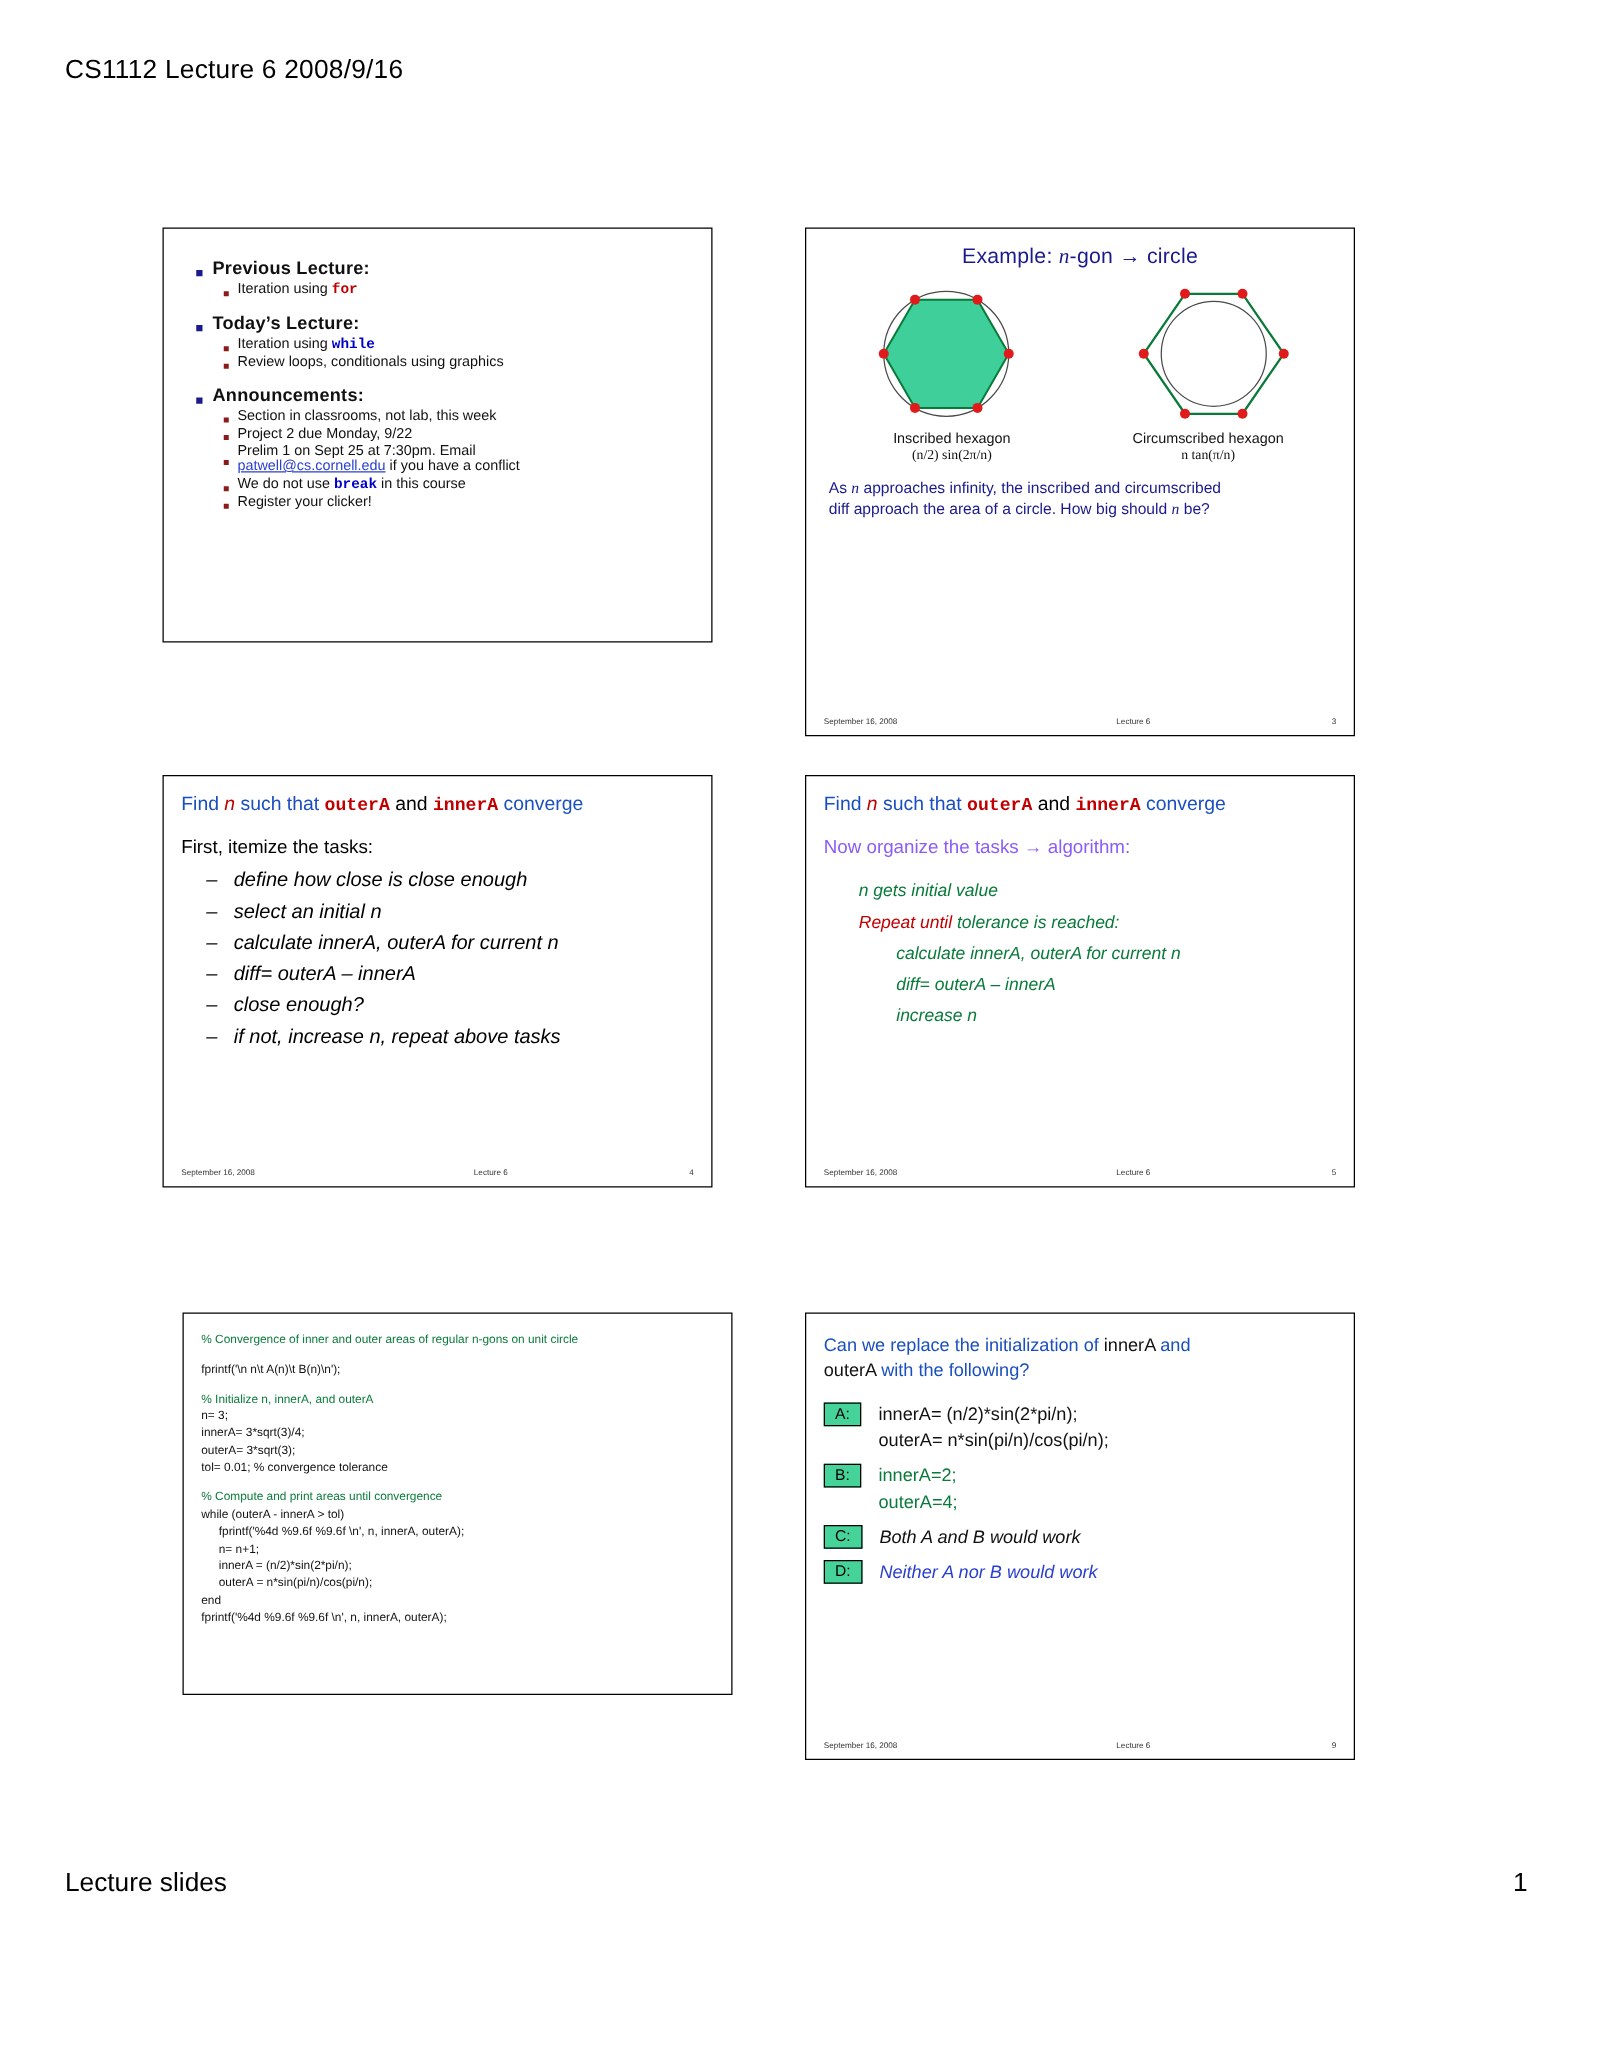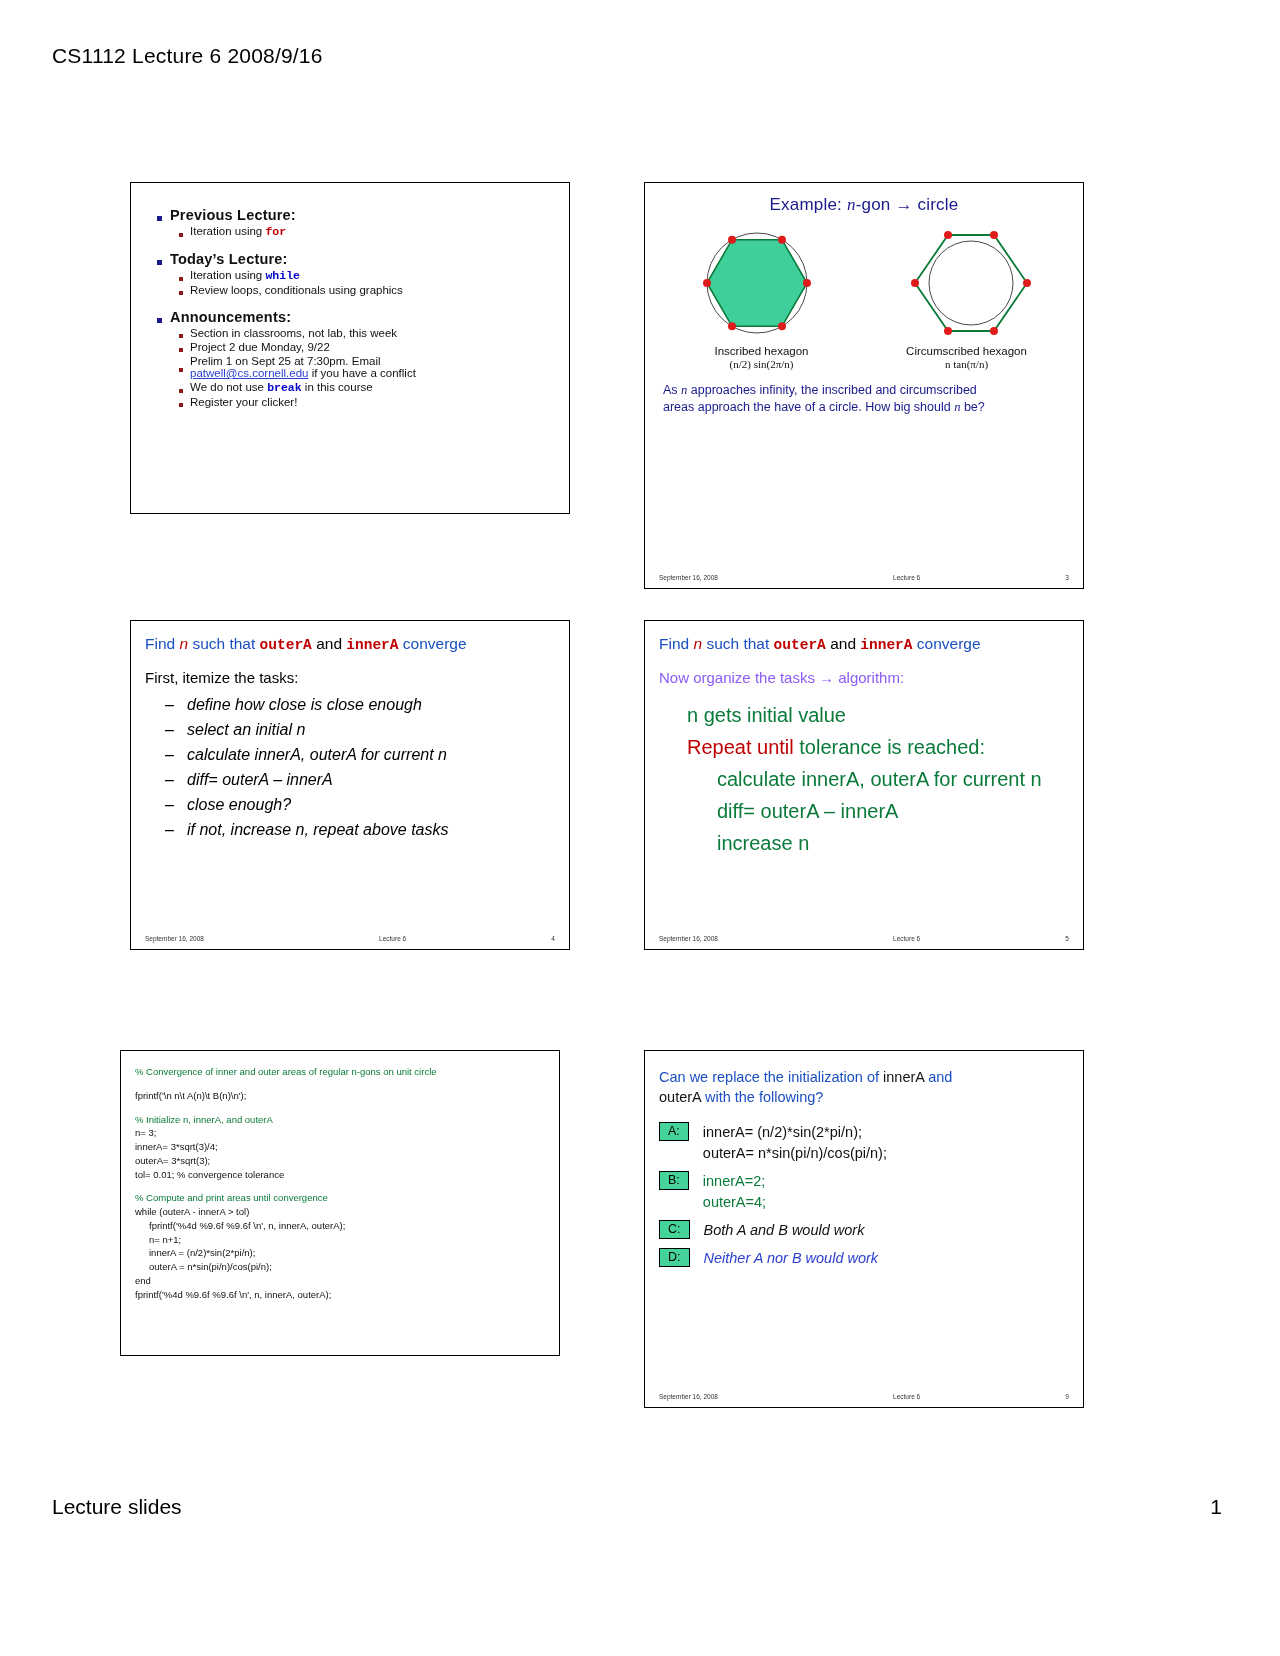--- a/index.html
+++ b/index.html
@@ -27,21 +27,21 @@
     position:absolute;
     border:1.5px solid #000;
     background:#fff;
     box-sizing:border-box;
   }
   
   #slide1{left:130px; top:182px; width:440px; height:332px;}
   #slide2{left:644px; top:182px; width:440px; height:407px;}
   #slide3{left:130px; top:620px; width:440px; height:330px;}
   #slide4{left:644px; top:620px; width:440px; height:330px;}
-  #slide5{left:120px; top:1050px; width:440px; height:306px;}
+  #slide5{left:146px; top:1050px; width:440px; height:306px;}
   #slide6{left:644px; top:1050px; width:440px; height:358px;}
 
   .slide-footer{
     position:absolute; bottom:7px; left:0; right:0;
     font-size:6.5px; color:#333;
     display:flex; justify-content:space-between;
     padding:0 14px; box-sizing:border-box;
   }
   .slide-footer .mid{margin-left:30px;}
 
@@ -79,21 +79,21 @@
     margin:14px 0 0 14px; font-size:15.5px; color:#1a4fc0;
   }
   .findtitle .it{font-style:italic; color:#c00000;}
   .findtitle .code-r{font-family:"Liberation Mono", monospace;color:#c00000;font-weight:bold;font-size:14.5px;}
   .findtitle .and{color:#000;}
   .sub{margin:16px 0 0 14px; font-size:15px;}
   .sub.green{color:#8b5cf6;}
   .tasks{margin:10px 0 0 34px; font-size:16px; font-style:italic; font-family:"Liberation Sans", sans-serif;}
   .tasks .row{display:flex; margin-bottom:7px;}
   .tasks .dash{width:22px;}
-  .algo{margin:18px 0 0 42px; font-size:20px; color:#0a7a3a;}
+  .algo{margin:18px 0 0 42px; font-size:14px; font-style:italic; color:#0a7a3a;}
   .algo .line{margin-bottom:9px;}
   .algo .ind{margin-left:30px;}
   .algo .red{color:#c00000;}
 
   
   .code{
     margin:14px 0 0 14px; font-size:9.5px; line-height:1.45; color:#111;
   }
   .code .cmt{color:#0a7a3a;}
   .code .ind1{padding-left:14px;}
@@ -213,21 +213,21 @@
       <span class="fm">(n/2) sin(2π/n)</span>
     </div>
     <div class="cap">
       <span>Circumscribed hexagon</span>
       <span class="fm">n tan(π/n)</span>
     </div>
   </div>
 
   <div class="s2body">
     <span>As </span><i>n</i><span> approaches infinity, the inscribed and circumscribed</span><br>
-    <span>areas approach the have of a circle.  How big should </span><i>n</i><span> be?</span>
+    <span>diff approach the area of a circle.  How big should </span><i>n</i><span> be?</span>
   </div>
 
   <div class="slide-footer">
     <span>September 16, 2008</span>
     <span class="mid">Lecture 6</span>
     <span>3</span>
   </div>
 </div>
 
 <div class="slide" id="slide3">

